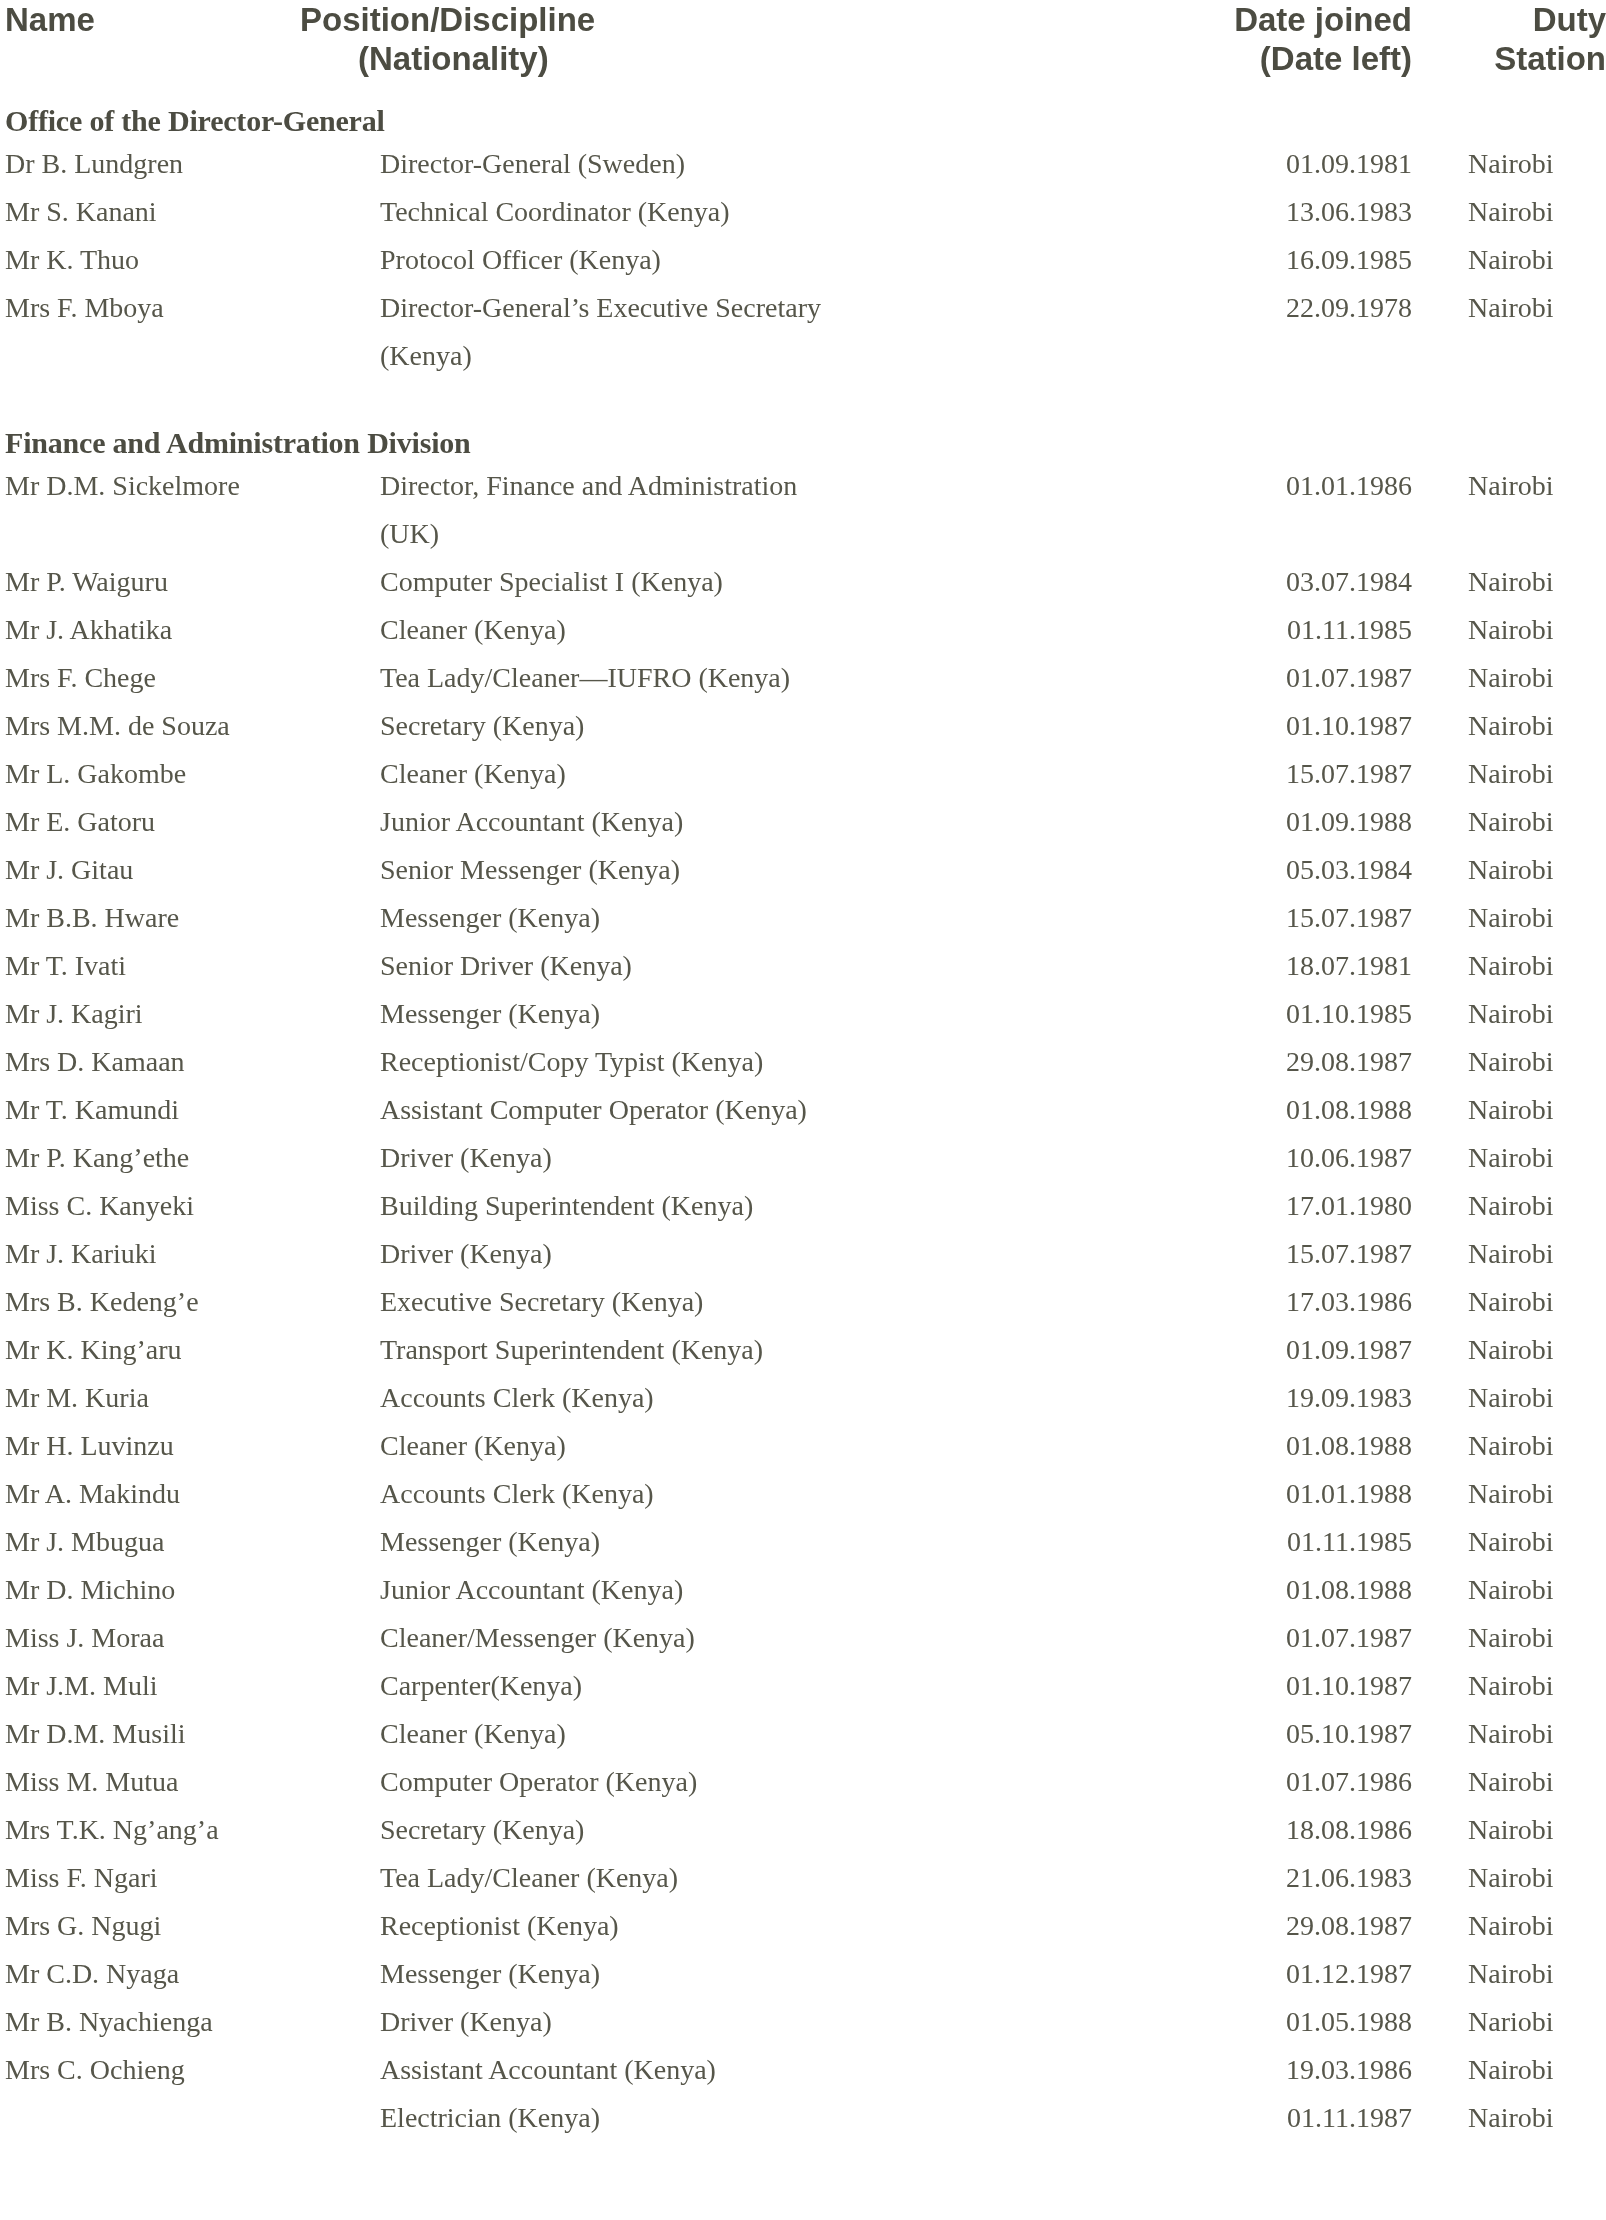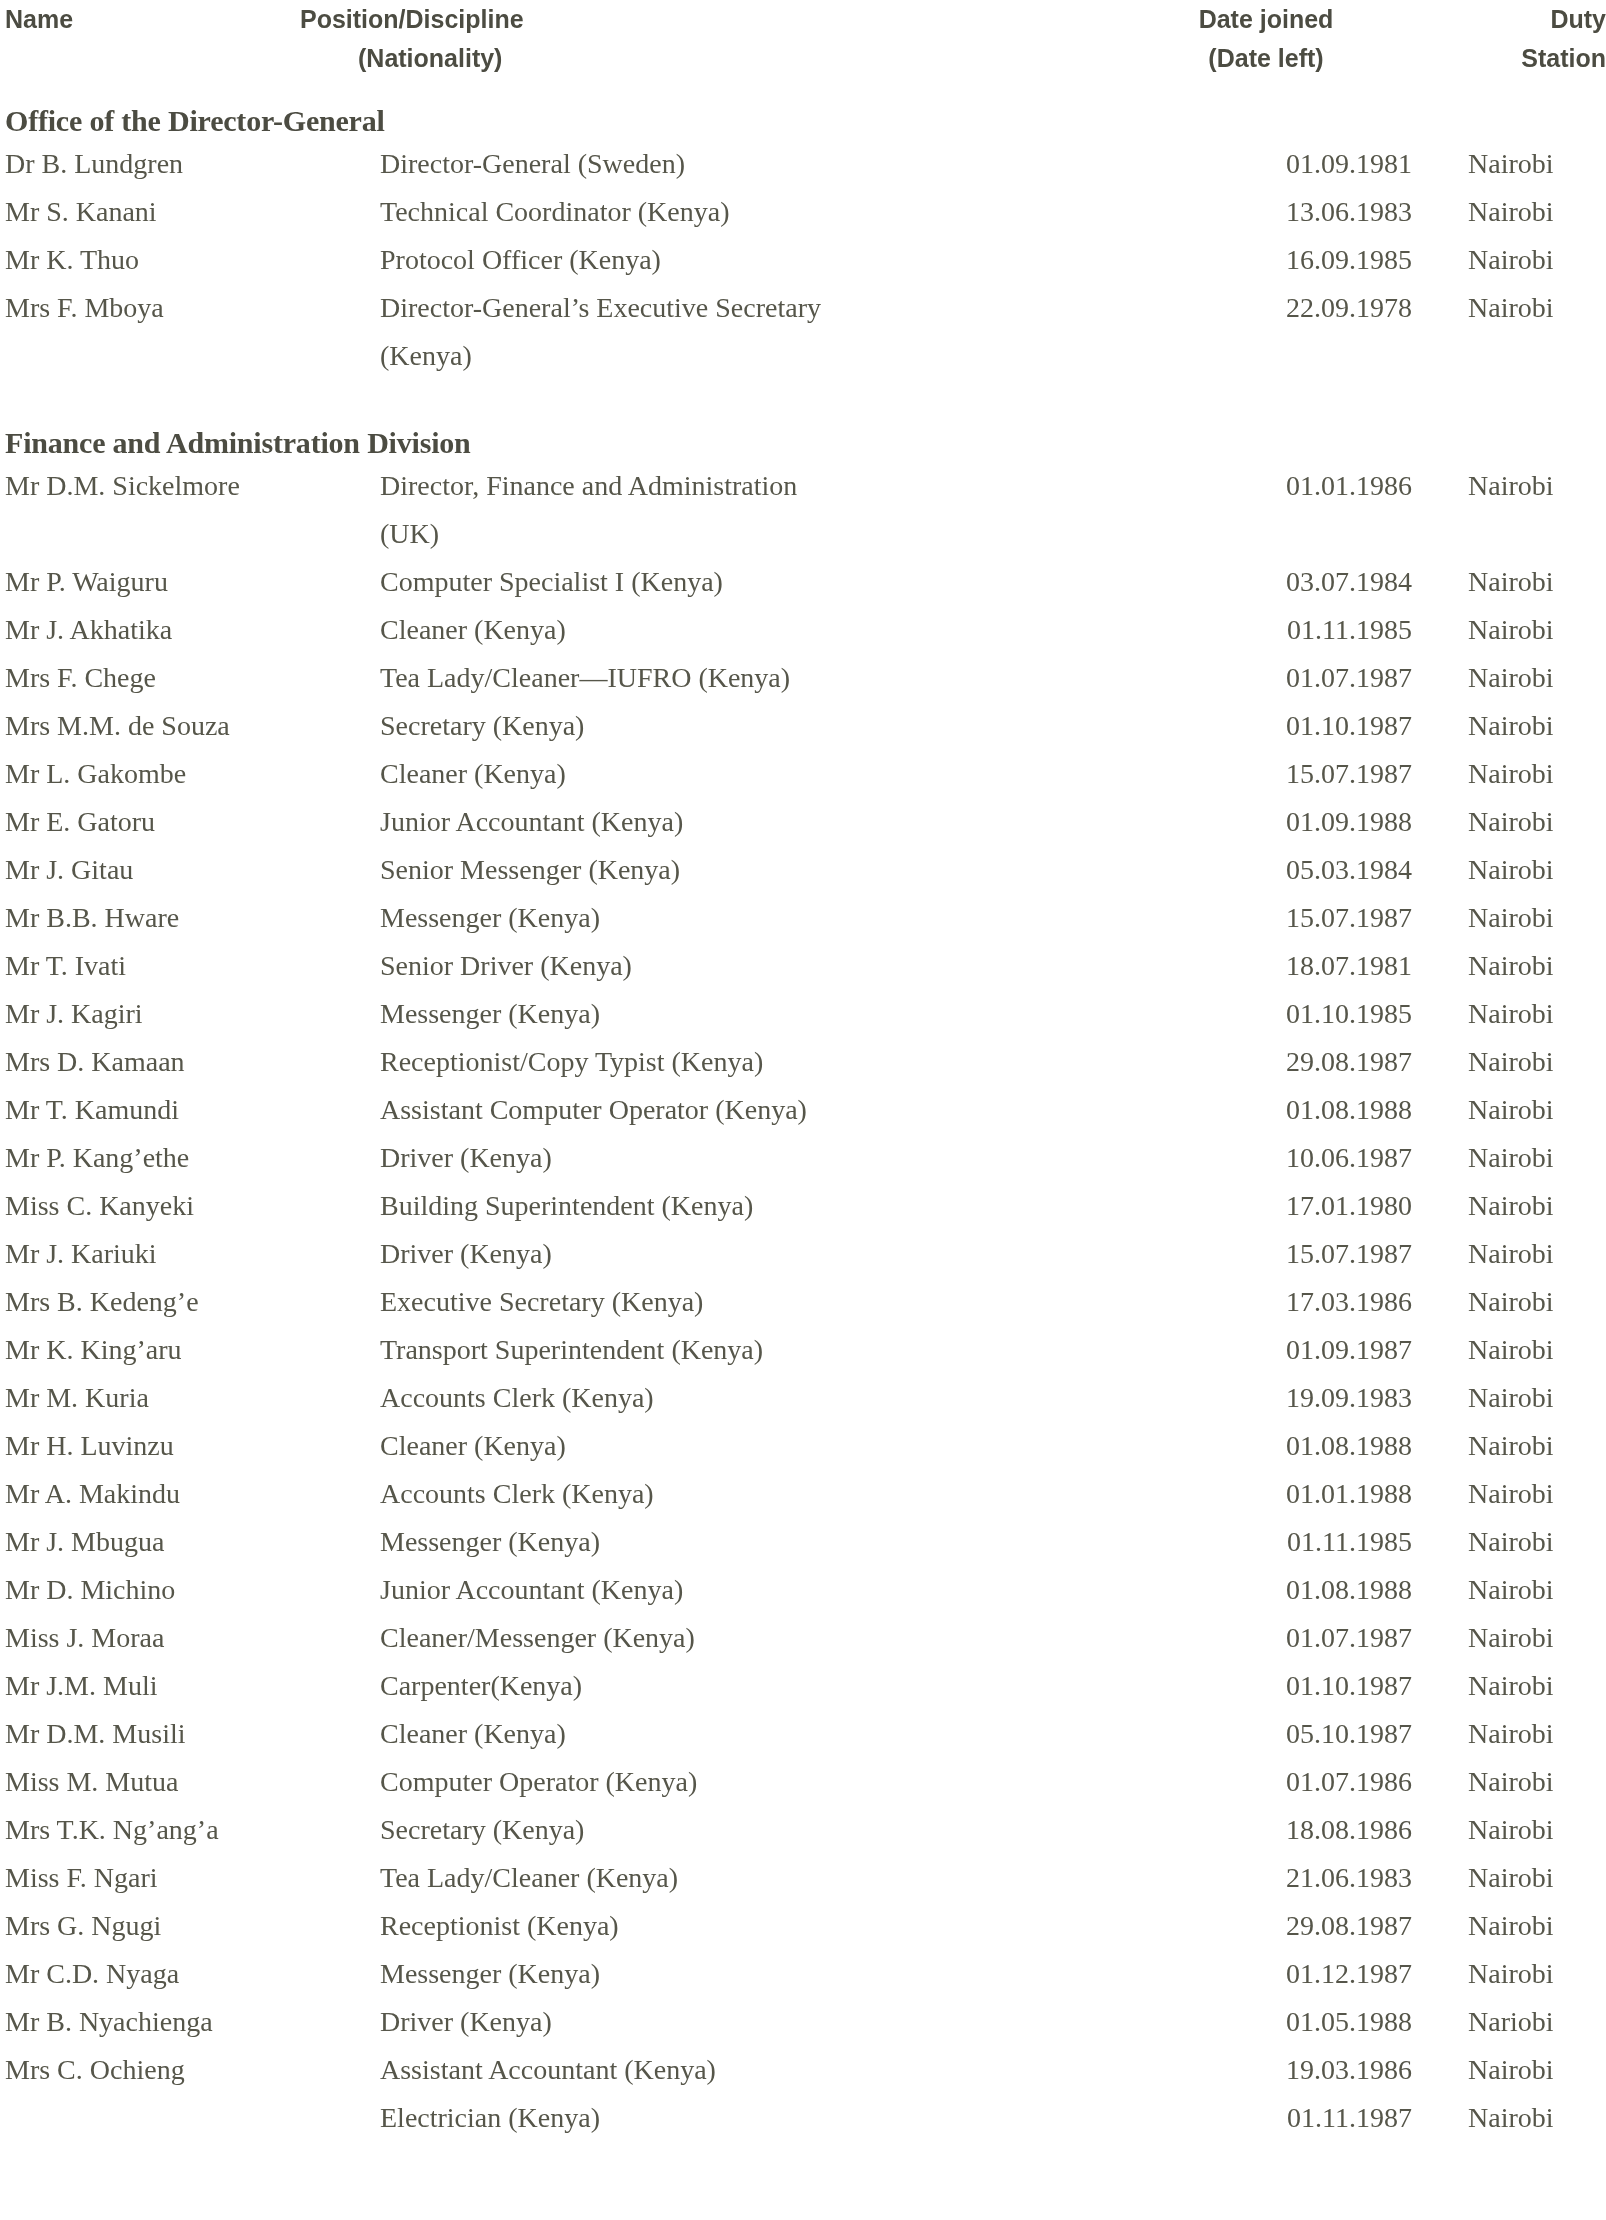--- a/index.html
+++ b/index.html
@@ -62,28 +62,28 @@
     text-align: left;
     white-space: nowrap;
   }
 
   
   .table-header {
     position: relative;
     height: 80px;
     font-family: "Liberation Sans", "DejaVu Sans", sans-serif;
     font-weight: bold;
-    font-size: 25px;
+    font-size: 33px;
     line-height: 39px;
     color: #4c4c42;
     padding-left: 48px;
   }
   .table-header .c-name   { left: 5px;  width: 372px; }
   .table-header .c-pos    { left: 300px; width: 840px; text-align: left; text-align-last: left; }
-  .table-header .c-date   { left: 1120px; width: 292px; text-align: center; }
+  .table-header .c-date   { left: 1120px; width: 292px; text-align: right; }
   .table-header .c-station{ left: 1440px; width: 166px; text-align: right; }
   .hdr-line2 { display: block; }
   .table-header .c-pos .hdr-line2 { padding-left: 58px; }
 
   
   .section-title {
     position: relative;
     left: 5px;
     font-family: "Liberation Serif", "DejaVu Serif", serif;
     font-weight: bold;

